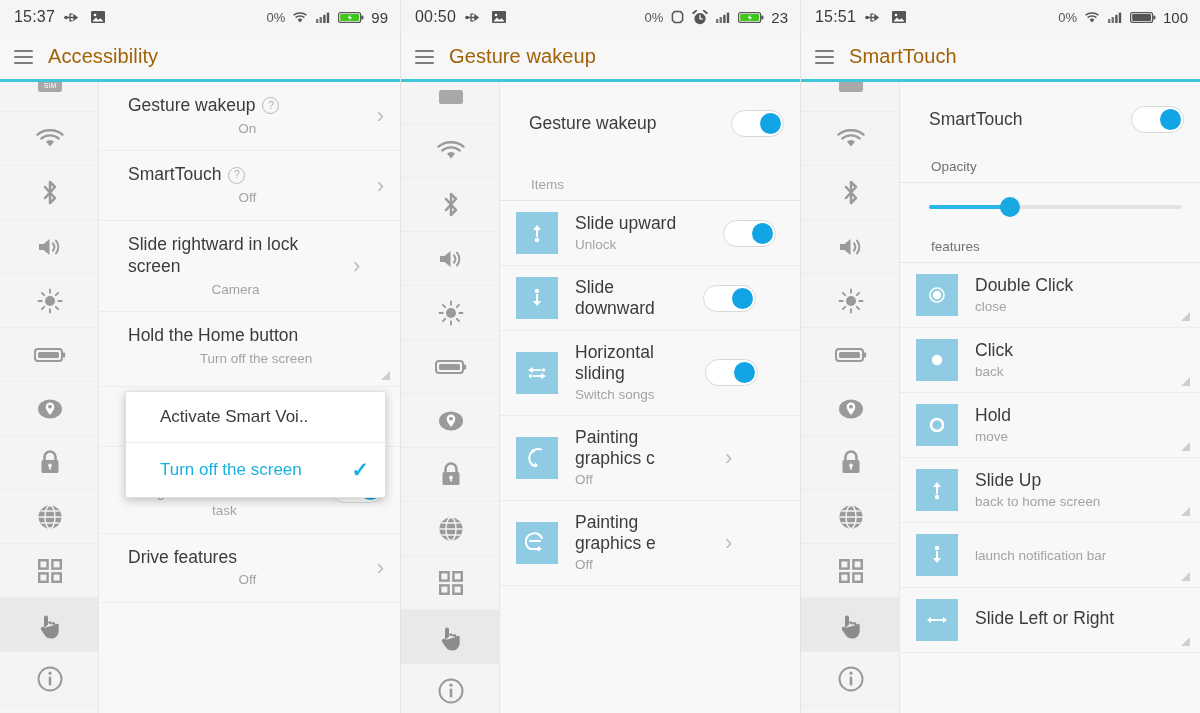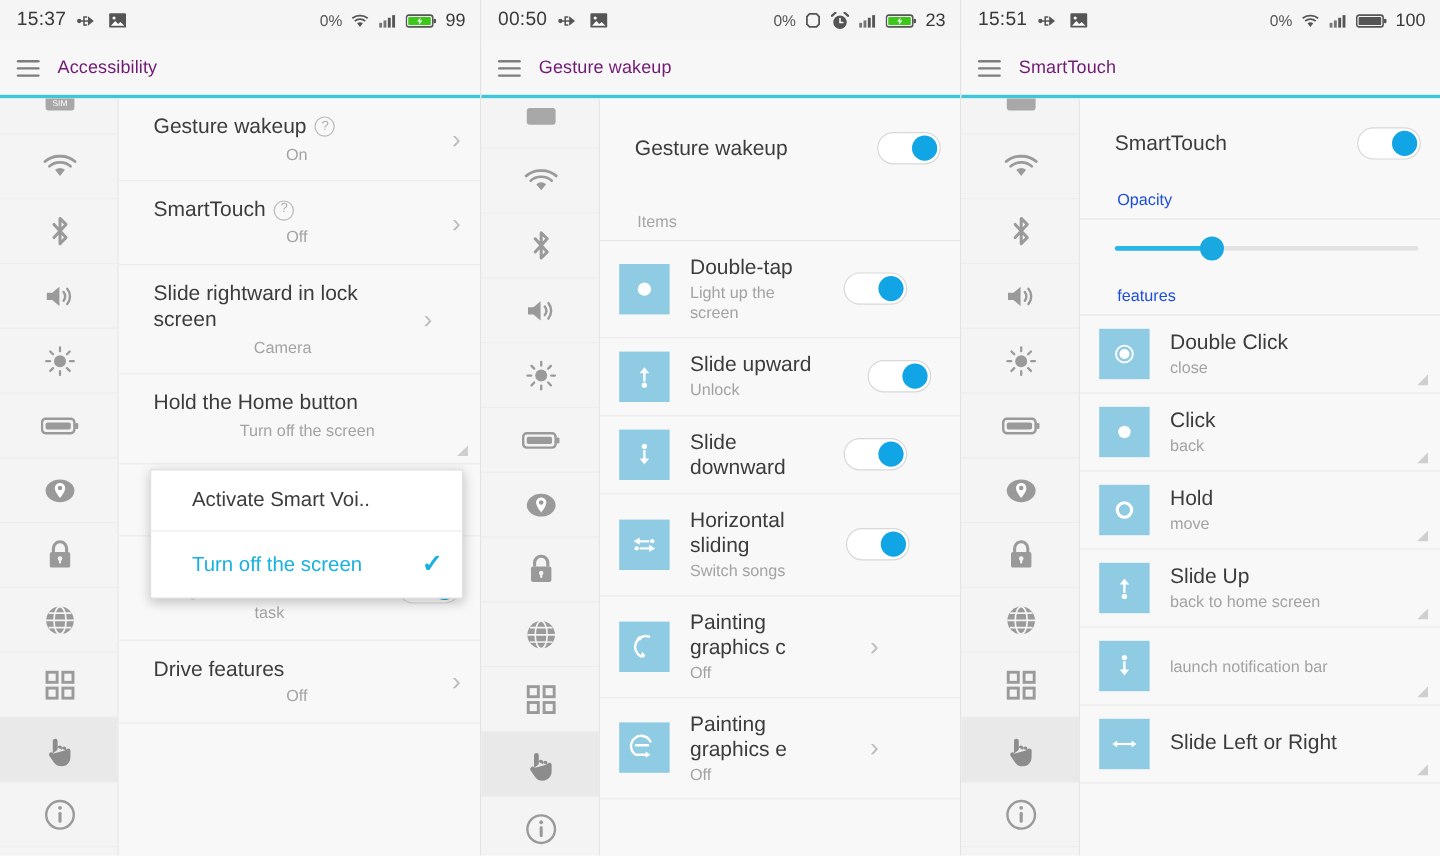--- a/index.html
+++ b/index.html
@@ -26,21 +26,21 @@
   .pct{ font-size:13px; color:#555; }
   .battnum{ font-size:15px; color:#3a3a3a; }
 
   
   .titlebar{
     height:45px; display:flex; align-items:center; gap:15px;
     padding:0 0 0 14px; background:#f7f7f7;
   }
   .hamburger{ display:flex; flex-direction:column; gap:4px; width:19px; }
   .hamburger i{ display:block; height:2px; background:#7d7d7d; border-radius:1px;}
-  .title{ font-size:15px; color:#701a75; font-weight:400; letter-spacing:.1px; }
+  .title{ font-size:20px; color:#a16207; font-weight:400; letter-spacing:.1px; }
   .accent-line{ height:3px; background:#3ec7d8; }
 
   
   .body{ display:flex; height:calc(713px - 34px - 45px - 3px); }
 
   .railwrap{ width:99px; background:#f4f4f4; border-right:1px solid #e6e6e6; position:relative; overflow:hidden;}
   .rail{ position:absolute; left:0; top:-24px; width:99px; }
   .rail-item{
     height:54px; display:flex; align-items:center; justify-content:center;
     border-bottom:1px solid #ededed; color:#9a9a9a;
@@ -112,21 +112,21 @@
   .plain-row{ display:flex; align-items:center; padding:14px 16px 14px 29px; }
 
   
   .sliderwrap{ padding:22px 18px 24px 29px; }
   .slider{ position:relative; height:4px; background:#e3e3e3; border-radius:2px; }
   .slider .fill{ position:absolute; left:0; top:0; height:4px; background:#29b6e8; border-radius:2px; width:32%;}
   .slider .knob{
     position:absolute; left:32%; top:-8px; width:20px; height:20px; margin-left:-10px;
     border-radius:50%; background:#19a8e0;
   }
-  .narrow-label{ font-size:13.5px; color:#1d4ed8; padding:14px 0 8px 31px; border-bottom:1px solid #e6e6e6;}
+  .narrow-label{ font-size:13.5px; color:#737373; padding:14px 0 8px 31px; border-bottom:1px solid #e6e6e6;}
 </style>
 </head>
 <body>
 
 <div class="screen">
 
   <div class="panel">
     <div class="statusbar">
       <div class="sb-left">
         <span class="sb-time">15:37</span>
@@ -525,34 +525,20 @@
           <div class="row-texts">
             <div class="row-title">Gesture wakeup</div>
           </div>
           <span class="toggle">
               <i></i>
             </span>
         </div>
 
         <div class="section-label">Items</div>
 
-        <div class="hrow">
-          <span class="thumb">
-            <svg width="24" height="24" viewBox="0 0 24 24">
-                <circle cx="12" cy="12" r="5.5" fill="#fff"></circle>
-              </svg>
-          </span>
-          <div class="hrow-texts" style="max-width:118px">
-            <div class="hrow-title">Double-tap</div>
-            <div class="hrow-sub">Light up the screen</div>
-          </div>
-          <span class="toggle">
-              <i></i>
-            </span>
-        </div>
 
         <div class="hrow">
           <span class="thumb">
             <svg width="24" height="24" viewBox="0 0 24 24">
                 <path d="M12 4l-4 5h8z" fill="#fff"></path>
                 <rect x="11" y="8" width="2" height="8" fill="#fff"></rect>
                 <circle cx="12" cy="19" r="2.2" fill="#fff"></circle>
               </svg>
           </span>
           <div class="hrow-texts" style="max-width:138px">

